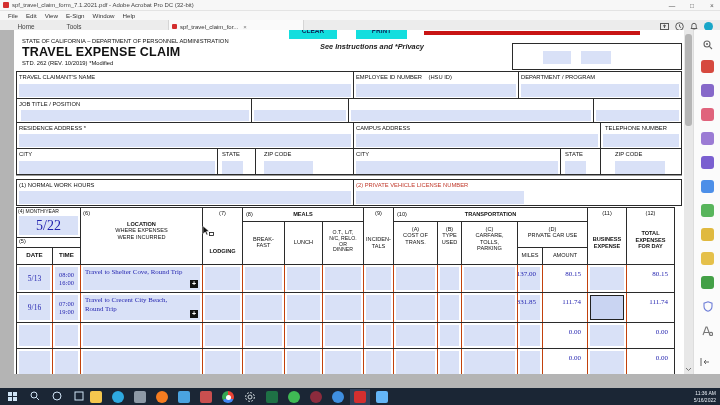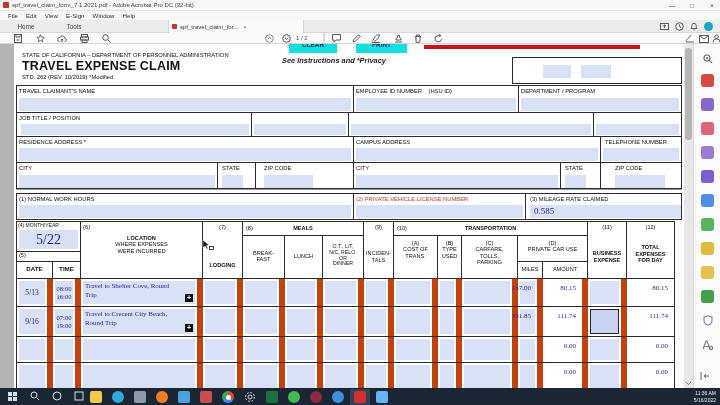--- a/index.html
+++ b/index.html
@@ -12,21 +12,21 @@
   .winctl{position:absolute;top:0;height:11px;display:flex;align-items:center;justify-content:center;width:16px;font-size:6.5px;color:#555}
   .menubar{position:absolute;left:0;top:11px;width:720px;height:9px;background:#f7f7f7;display:flex;align-items:center;font-size:6.2px;color:#333}
   .menubar span{margin-left:8px}
   .tabbar{position:absolute;left:0;top:20px;width:720px;height:13px;background:#ececec;border-bottom:1px solid #d8d8d8;font-size:6.4px;color:#444}
   .tab{position:absolute;top:0;height:13px;display:flex;align-items:center;justify-content:center}
   .doctab{position:absolute;left:168px;top:0;width:136px;height:13px;background:#fafafa;border-left:1px solid #d5d5d5;border-right:1px solid #d5d5d5;display:flex;align-items:center;font-size:6px;color:#333}
   .toolbar{position:absolute;left:0;top:33px;width:720px;height:11px;background:#fafafa;border-bottom:1px solid #d5d5d5}
   .ticon{position:absolute;top:1px;width:12px;height:9px;color:#5a5a5a;display:flex;align-items:center;justify-content:center}
   .pageind{position:absolute;top:2px;font-size:6px;color:#555}
   
-  .docarea{position:absolute;left:0;top:44px;width:588px;height:344px;background:#b4b4b4}
+  .docarea{position:absolute;left:0;top:30px;width:588px;height:344px;background:#b4b4b4}
   .page{position:absolute;left:14px;top:0;width:670px;height:344px;background:#fff;overflow:hidden}
   .vscroll{position:absolute;left:684px;top:0;width:9px;height:344px;background:#e8e8e8}
   .vthumb{position:absolute;left:1px;top:4px;width:7px;height:92px;background:#b6b6b6;border-radius:3px}
   .toolpanel{position:absolute;left:693px;top:0;width:27px;height:344px;background:#fbfbfb;border-left:1px solid #ddd}
   .pticon{position:absolute;left:7px;width:13px;height:13px;border-radius:3px;display:flex;align-items:center;justify-content:center}
   
   .lbl{font-size:5.8px;color:#111;line-height:1.15;white-space:nowrap}
   .fld{background:#d9e1f7}
   .val{font-family:"Liberation Serif",serif;color:#1f1fae}
   .cyanbtn{position:absolute;height:9px;background:#14dede;overflow:hidden;text-align:center}
@@ -34,21 +34,21 @@
   .formrow{position:relative;border-bottom:1px solid #2b2b2b}
   .fcell{position:absolute;top:0;height:100%;border-right:1px solid #2b2b2b}
   .fcell:last-child{border-right:none}
   .infld{position:absolute;left:2px;right:2px;bottom:1px;height:13px;background:#d9e1f7}
   
   .ttable{position:absolute;left:2px;top:177px;width:659px;border:1px solid #2b2b2b;background:#fff}
   .thead{display:grid;grid-template-columns:36px 28px 122px 40px 42px 38px 41px 30px 44px 24px 56px 25px 45px 39px 47px;grid-template-rows:14px 16px 10px 16px}
   .hc{position:relative;font-size:5.6px;color:#111;text-align:center;line-height:1.12}
   .br{border-right:1px solid #2b2b2b}.bb{border-bottom:1px solid #2b2b2b}
   .trow{display:grid;grid-template-columns:36px 28px 122px 40px 42px 38px 41px 30px 44px 24px 56px 25px 45px 39px 47px;border-top:1px solid #2b2b2b}
-  .tc{position:relative;border-right:6px solid #c2410c;padding:2px}
+  .tc{position:relative;border-right:1px solid #c2410c;padding:2px}
   .tc:last-child{border-right:none}
   .tfld{position:absolute;left:2px;right:2px;top:2px;bottom:2px;background:#d9e1f7}
   .tc.white{background:#fff}
   .num{display:flex;align-items:flex-start;justify-content:flex-end;padding:3px 4px 0 0;font-size:7px}
   .focus .tfld{border:1.5px solid #222;background:#c9d4f2}
   .plusbtn{position:absolute;right:4px;bottom:4px;width:8px;height:8px;background:#111;color:#fff;font-size:7px;line-height:8px;text-align:center;font-weight:bold}
   
   .taskbar{position:absolute;left:0;top:388px;width:720px;height:17px;background:#1b2635;display:flex;align-items:center}
   .tbicon{position:absolute;top:3px;width:12px;height:12px;border-radius:2px}
   .clock{position:absolute;right:4px;top:2px;text-align:right;font-size:5px;color:#e8eef5;line-height:6.5px}
@@ -212,21 +212,21 @@
           <div>CLEAR</div>
         </div>
       <div class="cyanbtn" style="left:342px;top:0;width:51px">
           <div>PRINT</div>
         </div>
       <div class="abs" style="left:410px;top:1px;width:216px;height:4px;background:#c81414"></div>
 
       <div class="abs lbl" style="left:8px;top:8px">STATE OF CALIFORNIA  –  DEPARTMENT OF PERSONNEL ADMINISTRATION</div>
       <div class="abs" style="left:8px;top:15px;font-size:12.5px;font-weight:bold;color:#111;letter-spacing:.2px">TRAVEL EXPENSE CLAIM</div>
       <div class="abs lbl" style="left:8px;top:30px">STD. 262 (REV. 10/2019) *Modified</div>
-      <div class="abs" style="left:268px;top:12px;width:180px;font-size:7.4px;font-weight:bold;font-style:italic;color:#222;line-height:9px">
+      <div class="abs" style="left:268px;top:12px;width:180px;text-align:center;font-size:7.4px;font-weight:bold;font-style:italic;color:#222;line-height:9px">
         <div>See Instructions and *Privacy</div>
       </div>
       <div class="abs" style="left:498px;top:13px;width:170px;height:27px;border:1px solid #2b2b2b">
         <div class="abs fld" style="left:30px;top:7px;width:28px;height:13px"></div>
         <div class="abs fld" style="left:68px;top:7px;width:30px;height:13px"></div>
       </div>
 
       <div class="abs" style="left:2px;top:41px;width:666px;height:103px;border-top:1px solid #2b2b2b;border-left:1px solid #2b2b2b;border-right:1px solid #2b2b2b">
         <div class="formrow" style="height:27px">
           <div class="fcell" style="left:0;width:337px">
@@ -296,24 +296,20 @@
       <div class="abs" style="left:2px;top:144px;width:666px;height:2px;border-top:1px solid #2b2b2b;border-bottom:1px solid #999"></div>
 
       <div class="abs" style="left:2px;top:149px;width:666px;height:27px;border:1px solid #2b2b2b">
         <div class="fcell" style="left:0;width:337px">
             <span class="lbl" style="position:absolute;left:2px;top:2px">(1) NORMAL WORK HOURS</span>
             <div class="infld"></div>
           </div>
         <div class="fcell" style="left:337px;width:172px">
             <span class="lbl" style="position:absolute;left:2px;top:2px;color:#c0392b">(2) PRIVATE VEHICLE LICENSE NUMBER</span>
             <div class="infld"></div>
-          </div>
-        <div class="fcell" style="left:509px;width:157px;border-right:none">
-            <span class="lbl" style="position:absolute;left:4px;top:2px">(3) MILEAGE RATE CLAIMED</span>
-            <div class="infld val" style="left:4px;font-size:9px;padding-left:4px;line-height:13px">0.585</div>
           </div>
       </div>
 
       <div class="ttable">
         <div class="thead">
           <div class="hc br bb" style="grid-column:1/3;grid-row:1/3">
             <span class="lbl" style="position:absolute;left:1px;top:1px;font-size:5px">(4) MONTH/YEAR</span>
             <div class="fld val" style="position:absolute;left:2px;top:8px;right:2px;bottom:2px;font-size:14px;display:flex;align-items:center;justify-content:center">5/22</div>
           </div>
           <div class="hc br bb" style="grid-column:1/3;grid-row:3;text-align:left;padding-left:2px">(5)</div>

